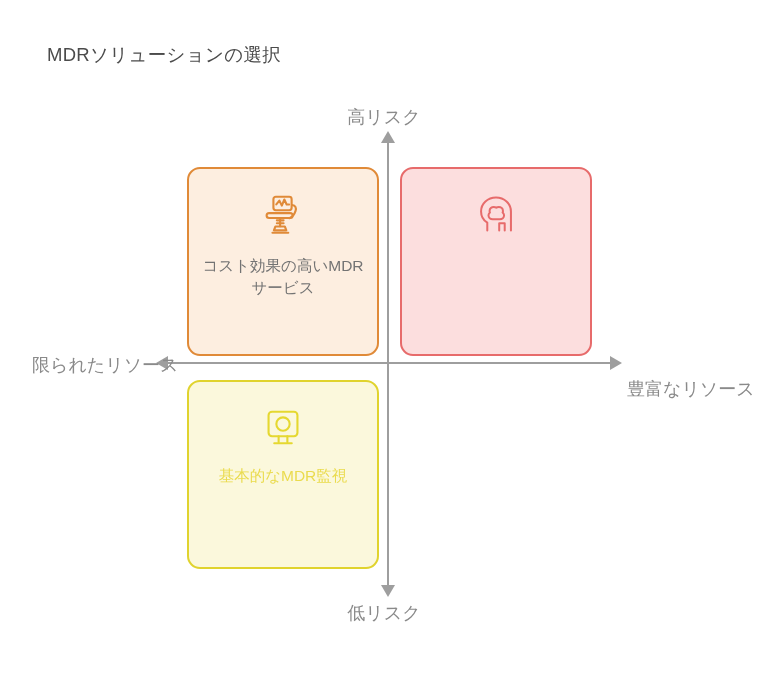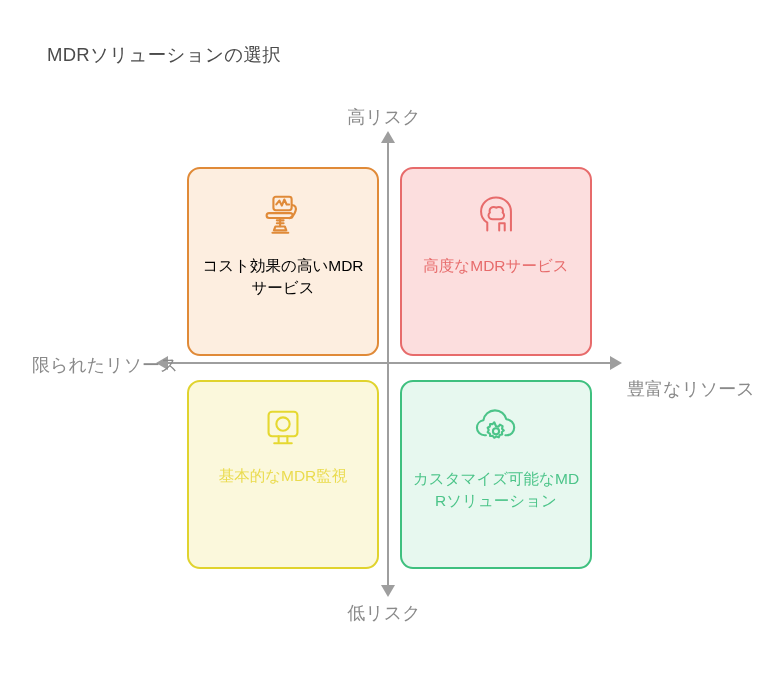--- a/index.html
+++ b/index.html
@@ -190,51 +190,40 @@
         <path d="M17 13 l3.2 -4 l2.6 5.2 l2.6 -6.4 l2.4 5.2 h2.6"></path>
         <path d="M33.5 13.5 c3.6 0.4 4.6 3 3.6 6.2 c-1.2 3.8 -3.6 6.6 -6.6 7.6"></path>
         <path d="M9.5 22 h22 a2.6 2.6 0 0 1 0 5.2 h-22 a2.6 2.6 0 0 1 0 -5.2 z"></path>
         <path d="M21 27.4 v8.4"></path>
         <path d="M17.6 29.6 h7"></path>
         <path d="M17.6 32.6 h7"></path>
         <path d="M14.5 40 h13 l-1.6 -4 h-9.8 z"></path>
         <path d="M13 42.5 h16.5"></path>
       </svg>
     </div>
-    <div class="quad-label" style="color: #000000;">コスト効果の高いMDRサービス</div>
+    <div class="quad-label" style="color: #737373;">コスト効果の高いMDRサービス</div>
   </div>
 
   <div class="quad quad-tr" id="q1" style="background: rgb(252, 222, 222); border-color: rgb(231, 107, 107);">
     <div class="quad-icon">
       <svg width="44" height="44" viewBox="0 0 48 48" fill="none" stroke="#e76b6b" stroke-width="2.2" stroke-linecap="round" stroke-linejoin="round">
         <path d="M33.5 41 v-8 h-6 v8"></path>
         <path d="M14.5 41 v-8.6 c-4.2 -2.6 -6.8 -7.2 -6.8 -12.2 c0 -8.6 7.3 -15.2 16.3 -15.2 c9 0 16.3 6.6 16.3 15.2 v20.8"></path>
         <path d="M17 19.5 c0 -2.4 2.1 -4.3 4.6 -4.3 c1 0 1.9 0.3 2.7 0.8 c0.8 -0.5 1.7 -0.8 2.7 -0.8 c2.5 0 4.6 1.9 4.6 4.3 c0 0.6 -0.1 1.2 -0.4 1.7 c1 0.8 1.6 1.9 1.6 3.2 c0 2.4 -2.1 4.3 -4.6 4.3 h-7.8 c-2.5 0 -4.6 -1.9 -4.6 -4.3 c0 -1.3 0.6 -2.4 1.6 -3.2 c-0.3 -0.5 -0.4 -1.1 -0.4 -1.7 z"></path>
       </svg>
     </div>
-    <div class="quad-label" style="color: rgb(231, 107, 107);">高度なMDRサービス</div>
   </div>
 
   <div class="quad quad-bl" id="q2" style="background: rgb(251, 248, 220); border-color: rgb(224, 211, 46);">
     <div class="quad-icon">
       <svg width="42" height="42" viewBox="0 0 48 48" fill="none" stroke="#e5d830" stroke-width="2.4" stroke-linecap="round" stroke-linejoin="round">
         <rect x="7.5" y="5.5" width="33" height="28" rx="4"></rect>
         <circle cx="24" cy="19.5" r="7.6"></circle>
         <path d="M19 33.5 v6.5"></path>
         <path d="M29 33.5 v6.5"></path>
         <path d="M14 41.5 h20"></path>
       </svg>
     </div>
     <div class="quad-label" style="color: rgb(234, 219, 78);">基本的なMDR監視</div>
   </div>
 
-  <div class="quad quad-br" id="q3" style="background: rgb(231, 248, 239); border-color: rgb(63, 192, 127);">
-    <div class="quad-icon">
-      <svg width="46" height="46" viewBox="0 0 48 48" fill="none" stroke="#4cc489" stroke-width="2.2" stroke-linecap="round" stroke-linejoin="round">
-        <path d="M13.5 31.5 h-1.4 c-4.4 0 -8 -3.5 -8 -7.8 c0 -3.9 2.9 -7.1 6.7 -7.7 c0.8 -5.9 5.9 -10.4 12.1 -10.4 c5.8 0 10.7 4 11.9 9.3 c4.6 0.3 8.2 4 8.2 8.6 c0 4.4 -3.3 8 -7.6 8 h-1.6"></path>
-        <path d="M24 22.2 l2.6 0.4 l1.5 -2.1 l2.8 1.6 l-0.6 2.6 l1.9 1.9 l-2.1 1.6 l0.4 2.6 l-2.6 0.5 l-1 2.4 l-2.5 -0.9 l-2.2 1.4 l-1.7 -2 l-2.6 0.2 l-0.3 -2.6 l-2.3 -1.3 l1.1 -2.4 l-1.1 -2.4 l2.3 -1.3 l0.3 -2.6 l2.6 0.2 l1.7 -2 z"></path>
-        <circle cx="24" cy="27.4" r="3.2"></circle>
-      </svg>
-    </div>
-    <div class="quad-label" style="color: rgb(76, 196, 137);">カスタマイズ可能なMDRソリューション</div>
-  </div>
 
 </div>
 
 </body></html>

